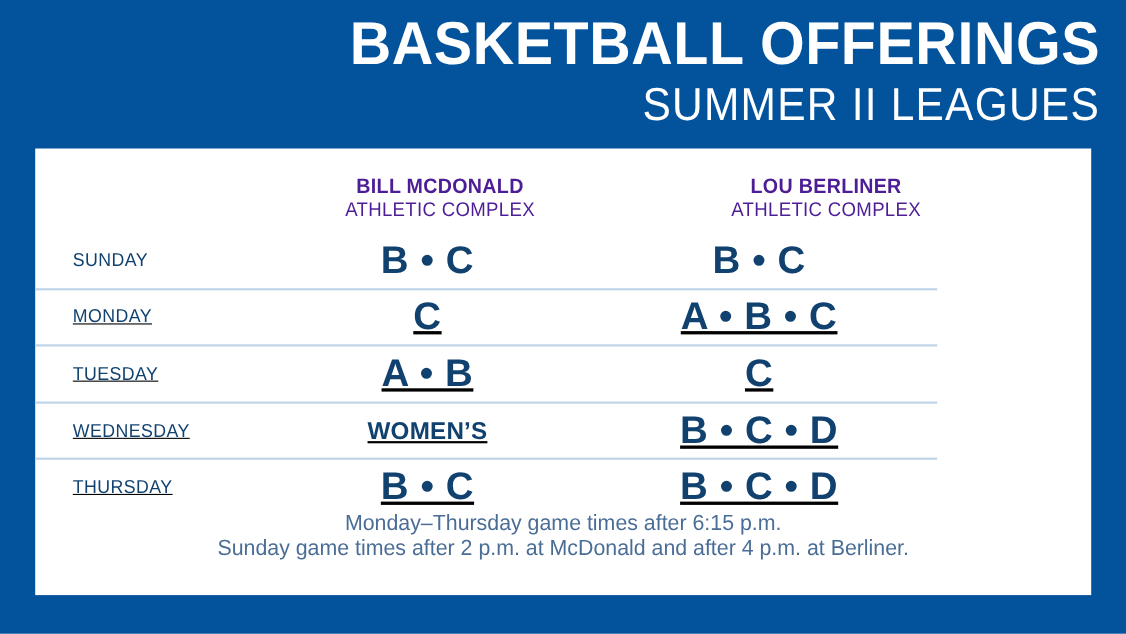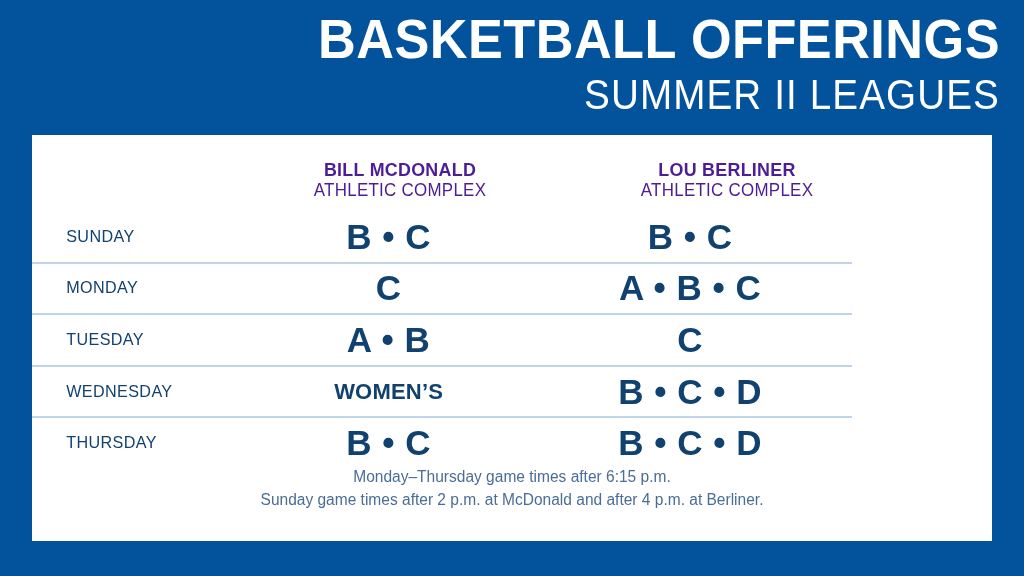--- a/index.html
+++ b/index.html
@@ -77,21 +77,21 @@
     width: 960px;
     height: 50px;
   }
   .col-head {
     position: absolute;
     top: 0;
     text-align: center;
     color: #4c1d95;
   }
   .col-head.mcdonald { left: 218px; width: 300px; }
-  .col-head.berliner { left: 545px; width: 300px; }
+  .col-head.berliner { left: 569px; width: 300px; }
   .col-head .venue-name {
     display: block;
     font-weight: bold;
     font-size: 19px;
     line-height: 21px;
     letter-spacing: 0.3px;
     transform: scaleX(0.94);
   }
   .col-head .venue-sub {
     display: block;
@@ -108,21 +108,21 @@
     left: 0;
     top: 77px;
     width: 820px;
   }
   .row {
     position: relative;
     height: 49.6px;
     display: flex;
     align-items: center;
   }
-  .row + .row { border-top: 2px solid #bfd4e8; }
+  .row + .row { border-top: 2px solid #bfd4e8; text-decoration: underline; }
   .row-day {
     width: 240px;
     padding-left: 36px;
     box-sizing: border-box;
     color: #11426f;
     font-size: 17px;
     font-weight: normal;
     letter-spacing: 0.4px;
     transform: scaleX(0.95);
     transform-origin: left center;
@@ -144,21 +144,21 @@
   }
 
   
   .footnote {
     position: absolute;
     left: 0;
     top: 330px;
     width: 960px;
     text-align: center;
     color: #4a6d96;
-    font-size: 16px;
+    font-size: 20px;
     line-height: 23px;
     font-weight: normal;
   }
   .footnote span { display: block; transform: scaleX(0.97); }
 </style>
 </head>
 <body>
 
 <div class="poster">
 

